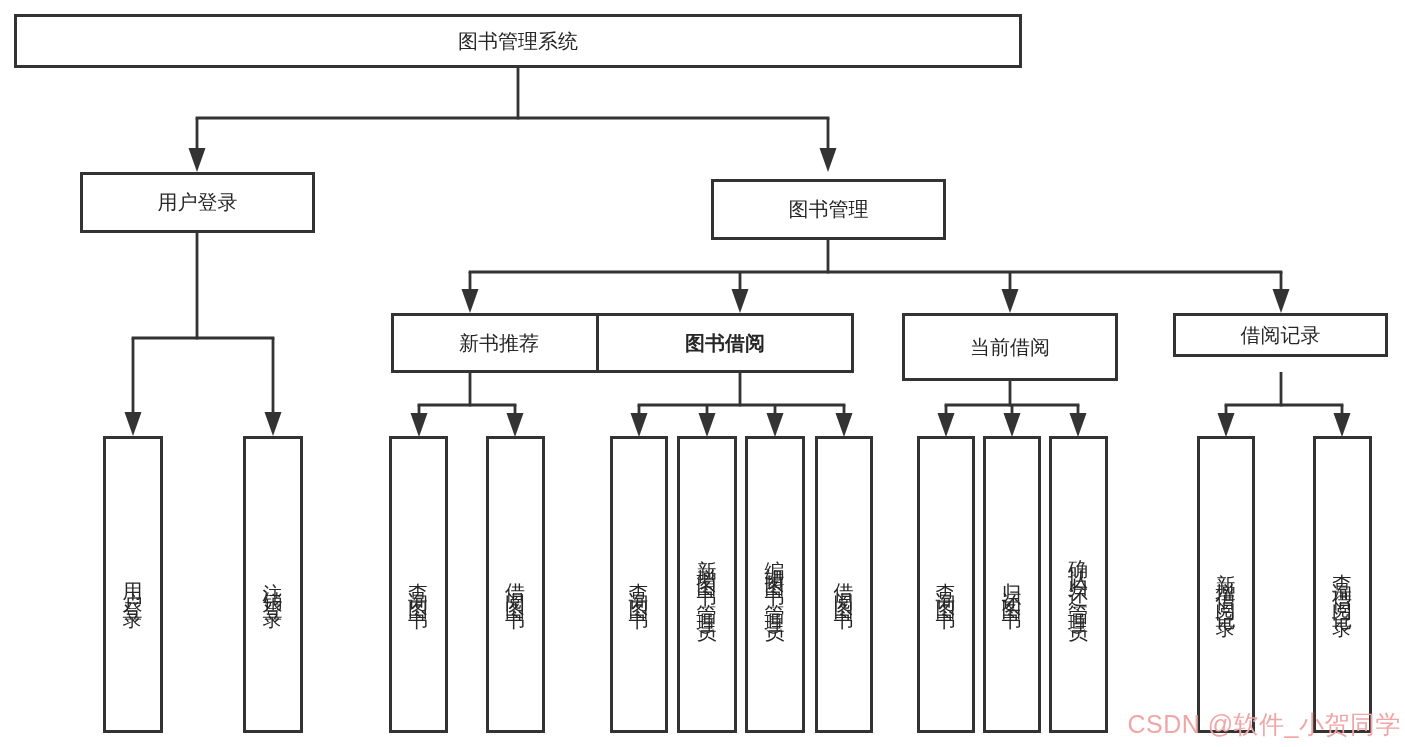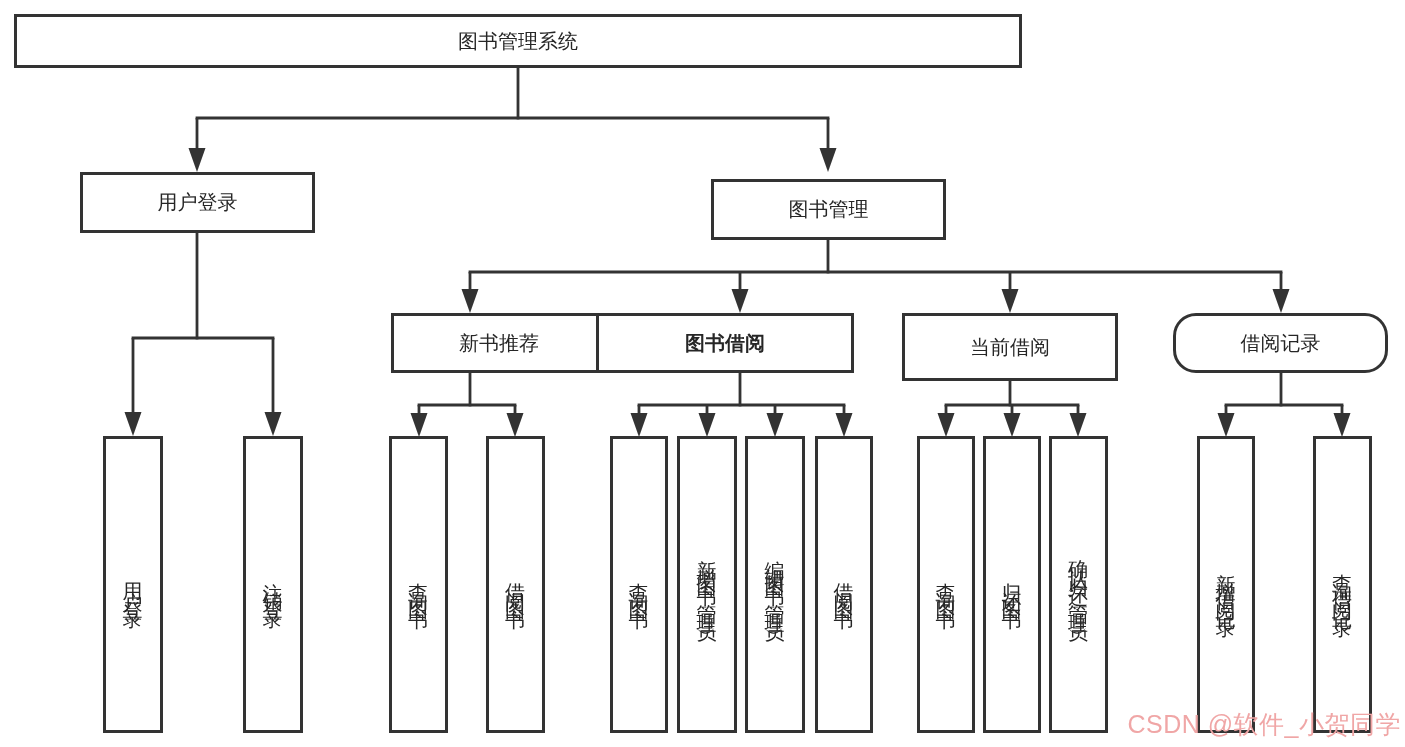--- a/index.html
+++ b/index.html
@@ -137,21 +137,21 @@
 
   <div class="box" style="left:362px; top:313px; width:216px; height:60px;margin-left:29px;">
     <span class="label">新书推荐</span>
   </div>
   <div class="box" style="left:596px; top:313px; width:258px; height:60px;font-weight:bold;">
     <span class="label">图书借阅</span>
   </div>
   <div class="box" style="left:902px; top:313px; width:216px; height:68px;">
     <span class="label">当前借阅</span>
   </div>
-  <div class="box" style="left:1173px; top:313px; width:215px; height:60px;border-radius:23px;">
+  <div class="box" style="left:1173px; top:313px; width:215px; height:44px;">
     <span class="label">借阅记录</span>
   </div>
 
   <div class="box leaf" style="left:103px; top:436px; width:60px; height:297px;">
     <span class="label">用户登录</span>
   </div>
   <div class="box leaf" style="left:243px; top:436px; width:60px; height:297px;">
     <span class="label">注销登录</span>
   </div>
 

